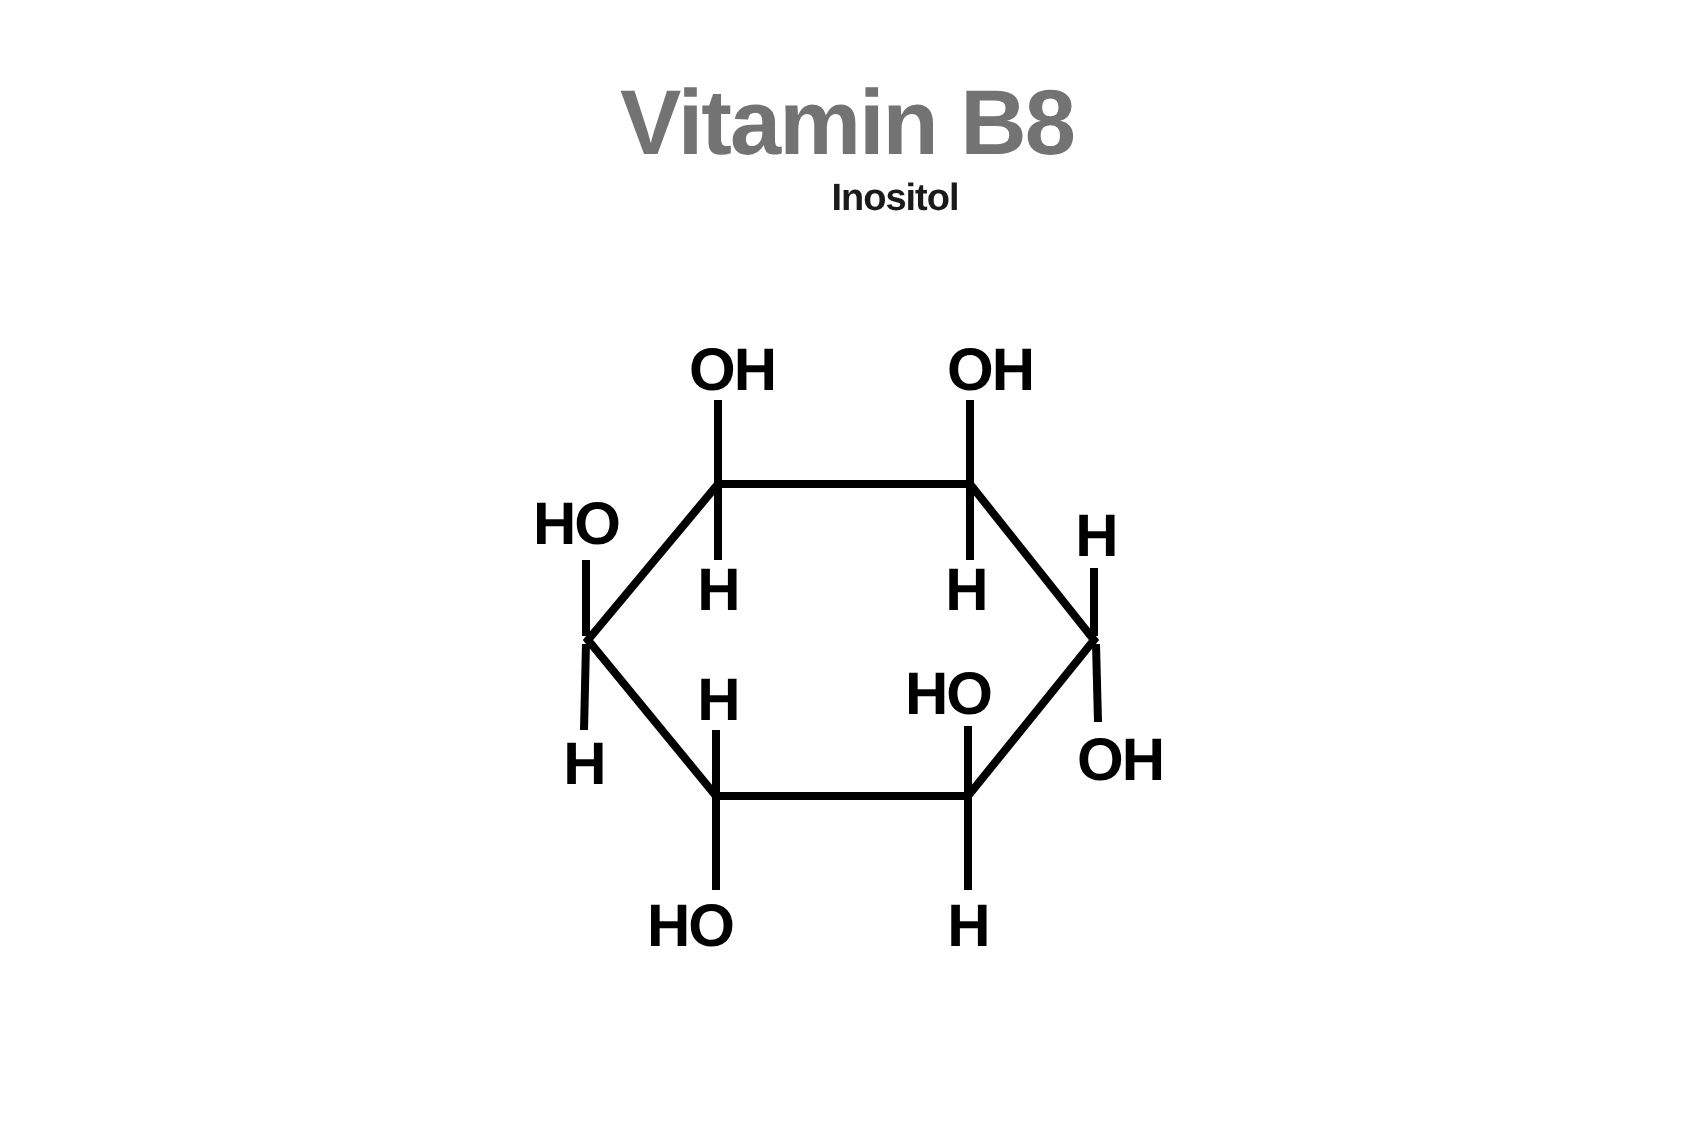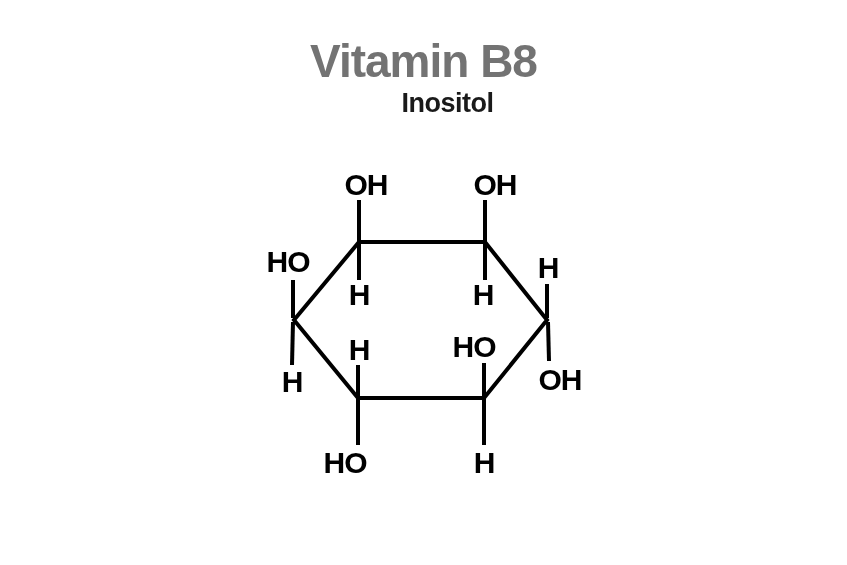--- a/index.html
+++ b/index.html
@@ -31,21 +31,21 @@
   .title {
     position: absolute; left: 0; right: 0; top: 38px;
     text-align: center;
     font-size: 46px; font-weight: 600;
     letter-spacing: -1px;
     color: #737373; line-height: 1;
   }
   .subtitle {
     position: absolute; left: 0; right: 0; top: 90px;
     text-align: center;
-    font-size: 27px; font-weight: bold;
+    font-size: 19px; font-weight: bold;
     letter-spacing: -0.5px;
     color: #1a1a1a; line-height: 1; padding-left: 48px;
   }
 
   
   svg.molecule { position: absolute; left: 0; top: 0; }
   .bond { stroke: #000000; stroke-width: 4; fill: none; }
   .atom-label {
     font-family: "Liberation Sans", sans-serif;
     font-size: 30px; font-weight: bold;

